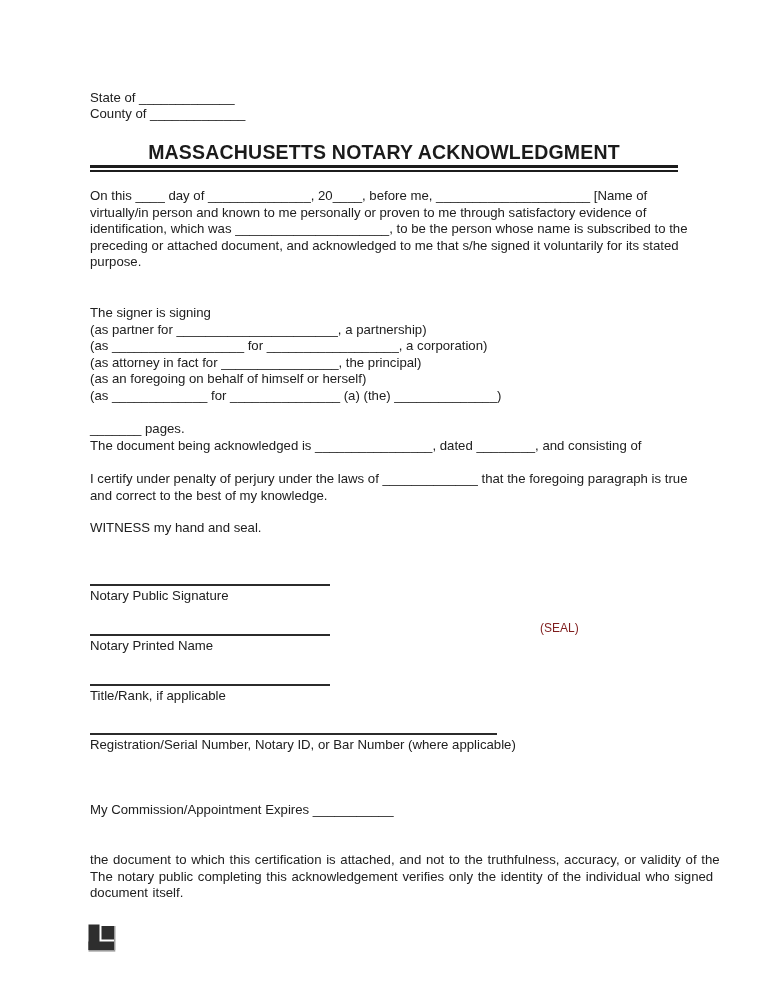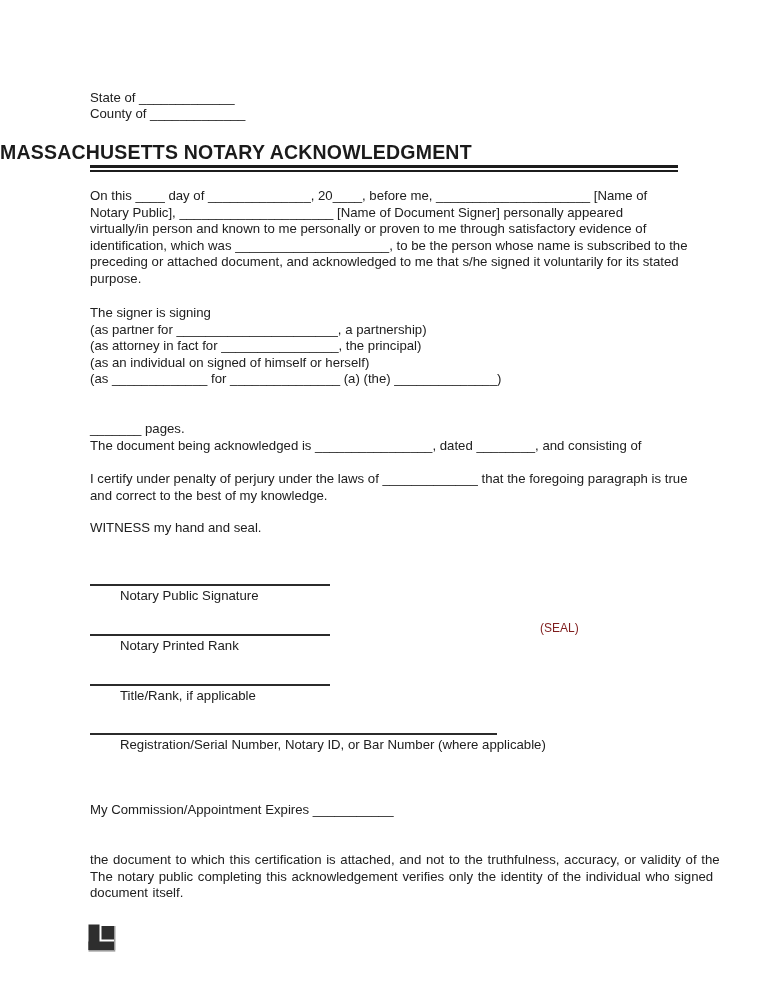--- a/index.html
+++ b/index.html
@@ -14,41 +14,41 @@
   .abs { position: absolute; }
   .block { left: 90px; }
   .line {
     font-size: 13.2px;
     line-height: 16.5px;
     white-space: pre;
     color: #202020;
   }
   .doc-title {
     left: 0; right: 0;
-    text-align: left;
+    text-align: center;
     font-size: 19.5px;
     font-weight: bold;
     color: #1b1b1b;
     letter-spacing: 0.2px;
     white-space: pre;
   }
   .double-rule {
     left: 90px;
     width: 588px;
     height: 2px;
     border-top: 3px solid #1c1c1c;
     border-bottom: 2px solid #1c1c1c;
   }
   .sigline {
     height: 0;
     border-top: 2px solid #2b2b2b;
   }
   .sigline.short { width: 240px; }
   .sigline.long  { width: 407px; }
-  .sig-label { margin-top: 2px; margin-left: 30px; }
+  .sig-label { margin-top: 2px; }
   .seal-label {
     position: absolute;
     left: 450px;
     top: -13px;
     font-size: 12px;
     white-space: pre;
     color: #7f1d1d;
   }
   .disclaimer .line { word-spacing: 1px; }
   .logo-box { left: 88px; top: 924px; width: 28px; height: 28px; }
@@ -59,32 +59,32 @@
 <div>
 
   <div class="abs block line" style="top:90px">State of _____________</div>
   <div class="abs block line" style="top:106px">County of _____________</div>
 
   <div class="abs doc-title" style="top:141px">MASSACHUSETTS NOTARY ACKNOWLEDGMENT</div>
   <div class="abs double-rule" style="top:165px"></div>
 
   <div class="abs block" style="top:188px">
     <div class="line">On this ____ day of ______________, 20____, before me, _____________________ [Name of</div>
-    <div class="line">Notary Public], _____________________ [Name of Document Signer] personally appeared</div>
     <div class="line">virtually/in person and known to me personally or proven to me through satisfactory evidence of</div>
     <div class="line">identification, which was _____________________, to be the person whose name is subscribed to the</div>
     <div class="line">preceding or attached document, and acknowledged to me that s/he signed it voluntarily for its stated</div>
     <div class="line">purpose.</div>
   </div>
 
   <div class="abs block" style="top:305px">
     <div class="line">The signer is signing</div>
     <div class="line">(as partner for ______________________, a partnership)</div>
+    <div class="line">(as __________________ for __________________, a corporation)</div>
     <div class="line">(as attorney in fact for ________________, the principal)</div>
-    <div class="line">(as an individual on signed of himself or herself)</div>
+    <div class="line">(as an foregoing on behalf of himself or herself)</div>
     <div class="line">(as _____________ for _______________ (a) (the) ______________)</div>
   </div>
 
   <div class="abs block" style="top:421px">
     <div class="line">_______ pages.</div>
     <div class="line">The document being acknowledged is ________________, dated ________, and consisting of</div>
   </div>
 
   <div class="abs block" style="top:471px">
     <div class="line">I certify under penalty of perjury under the laws of _____________ that the foregoing paragraph is true</div>
@@ -93,21 +93,21 @@
 
   <div class="abs block line" style="top:520px">WITNESS my hand and seal.</div>
 
   <div class="abs block" style="top:584px">
     <div class="sigline short"></div>
     <div class="line sig-label">Notary Public Signature</div>
   </div>
 
   <div class="abs block" style="top:634px">
     <div class="sigline short"></div>
-    <div class="line sig-label">Notary Printed Rank</div>
+    <div class="line sig-label">Notary Printed Name</div>
     <div class="seal-label">(SEAL)</div>
   </div>
 
   <div class="abs block" style="top:684px">
     <div class="sigline short"></div>
     <div class="line sig-label">Title/Rank, if applicable</div>
   </div>
 
   <div class="abs block" style="top:733px">
     <div class="sigline long"></div>

